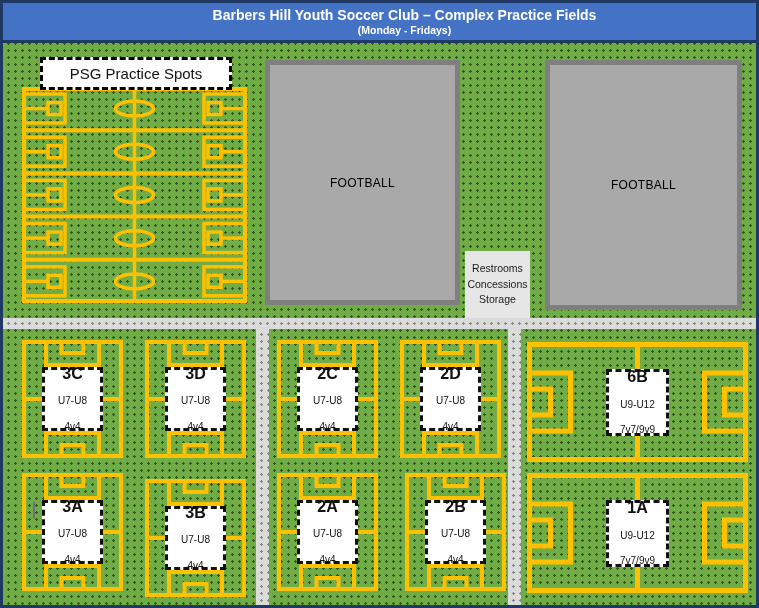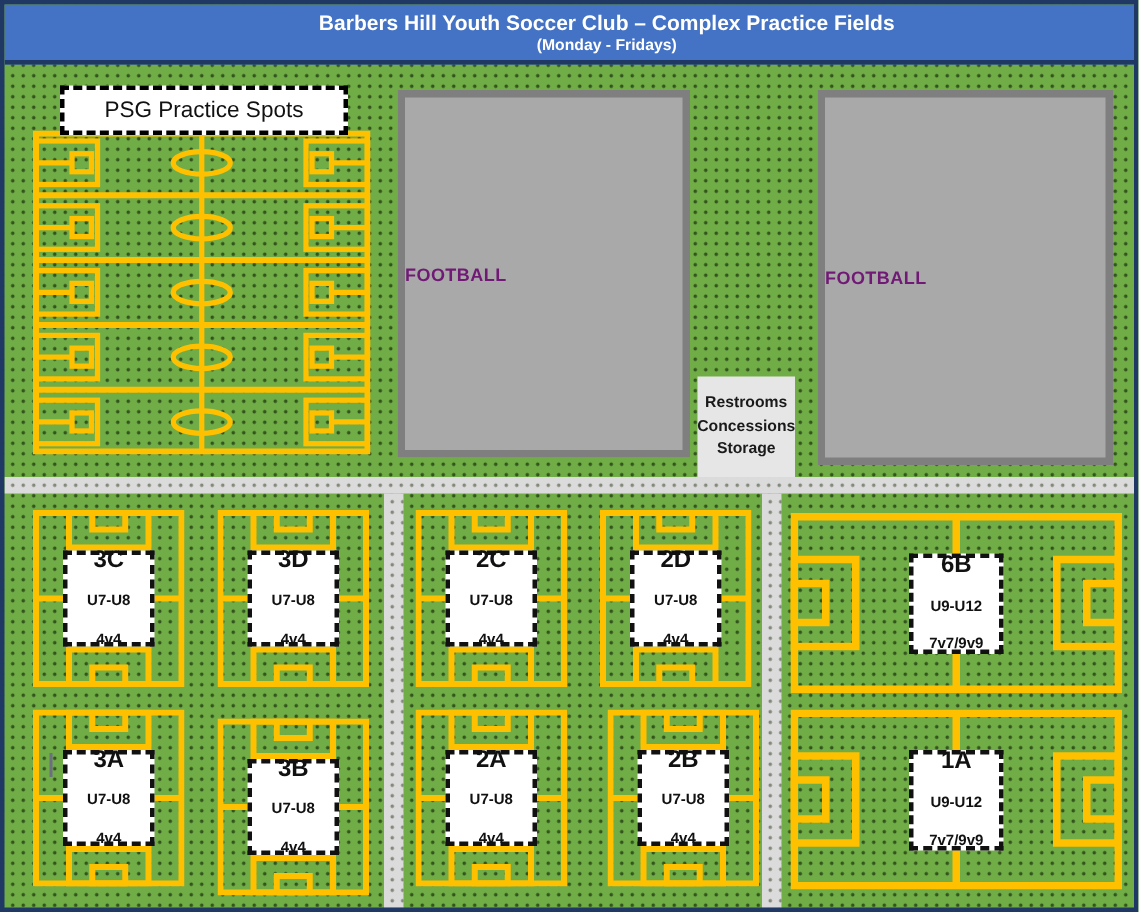--- a/index.html
+++ b/index.html
@@ -20,27 +20,27 @@
   .subtitle{font-size:10.5px;font-weight:600;color:#fff;white-space:nowrap;}
   .psg-box{
     position:absolute;left:37px;top:54px;width:192px;height:33px;box-sizing:border-box;
     background:#fff;border:3px dashed #000;
     display:flex;align-items:center;justify-content:center;
     font-size:15px;font-weight:400;color:#111;z-index:3;
   }
   .psg-grid{position:absolute;left:19px;top:84px;width:225px;height:216px;z-index:1;}
   .gray-field{
     position:absolute;box-sizing:border-box;background:#A9A9A9;border:5px solid #7F7F7F;
-    display:flex;align-items:center;
-    font-size:12px;font-weight:700;color:#701a75;letter-spacing:0.3px;
+    display:flex;align-items:center;justify-content:center;
+    font-size:12px;font-weight:400;color:#000000;letter-spacing:0.3px;
   }
   .facility{
     position:absolute;left:462px;top:248px;width:65px;height:67px;background:#E7E6E6;
     display:flex;flex-direction:column;align-items:center;justify-content:center;
-    font-size:10.5px;font-weight:700;color:#1a1a1a;line-height:1.5;text-align:center;z-index:2;
+    font-size:10.5px;font-weight:400;color:#1a1a1a;line-height:1.5;text-align:center;z-index:2;
   }
   .road{
     position:absolute;background-color:#DBDBDB;
     background-image:radial-gradient(circle, rgba(45,55,30,0.5) 1px, transparent 1.45px);
     background-size:7px 7px;background-position:2px 2px;
   }
   .road-h{left:0;top:315px;width:753px;height:11px;}
   .road-v1{left:253px;top:326px;width:13px;height:276px;}
   .road-v2{left:505px;top:326px;width:13px;height:276px;}
   .field{position:absolute;}
@@ -48,21 +48,21 @@
   .vfield{width:101px;height:118px;}
   .hfield{width:221px;height:120px;}
   .flabel{
     position:absolute;box-sizing:border-box;background:#fff;border:3px dashed #111;
     display:flex;flex-direction:column;align-items:center;justify-content:center;gap:13px;
     text-align:center;z-index:2;
   }
   .vfield .flabel{left:20px;top:27px;width:61px;height:64px;}
   .hfield .flabel{left:79px;top:27px;width:63px;height:67px;}
   .fid{font-size:16px;font-weight:700;color:#111;line-height:1.1;}
-  .fsub{font-size:10px;font-weight:700;color:#111;line-height:1.25;}
+  .fsub{font-size:10px;font-weight:400;color:#111;line-height:1.25;}
   .cursor-mark{position:absolute;left:30px;top:499px;width:2px;height:16px;background:#6E6E82;}
 </style>
 </head>
 <body>
 
 <svg width="0" height="0" style="position:absolute" aria-hidden="true">
   <defs>
     <g id="vfield-sym" fill="none" stroke="#FFC000" stroke-width="4">
       <rect x="2" y="2" width="97" height="114"></rect>
       <rect x="24" y="2" width="53" height="23"></rect>

